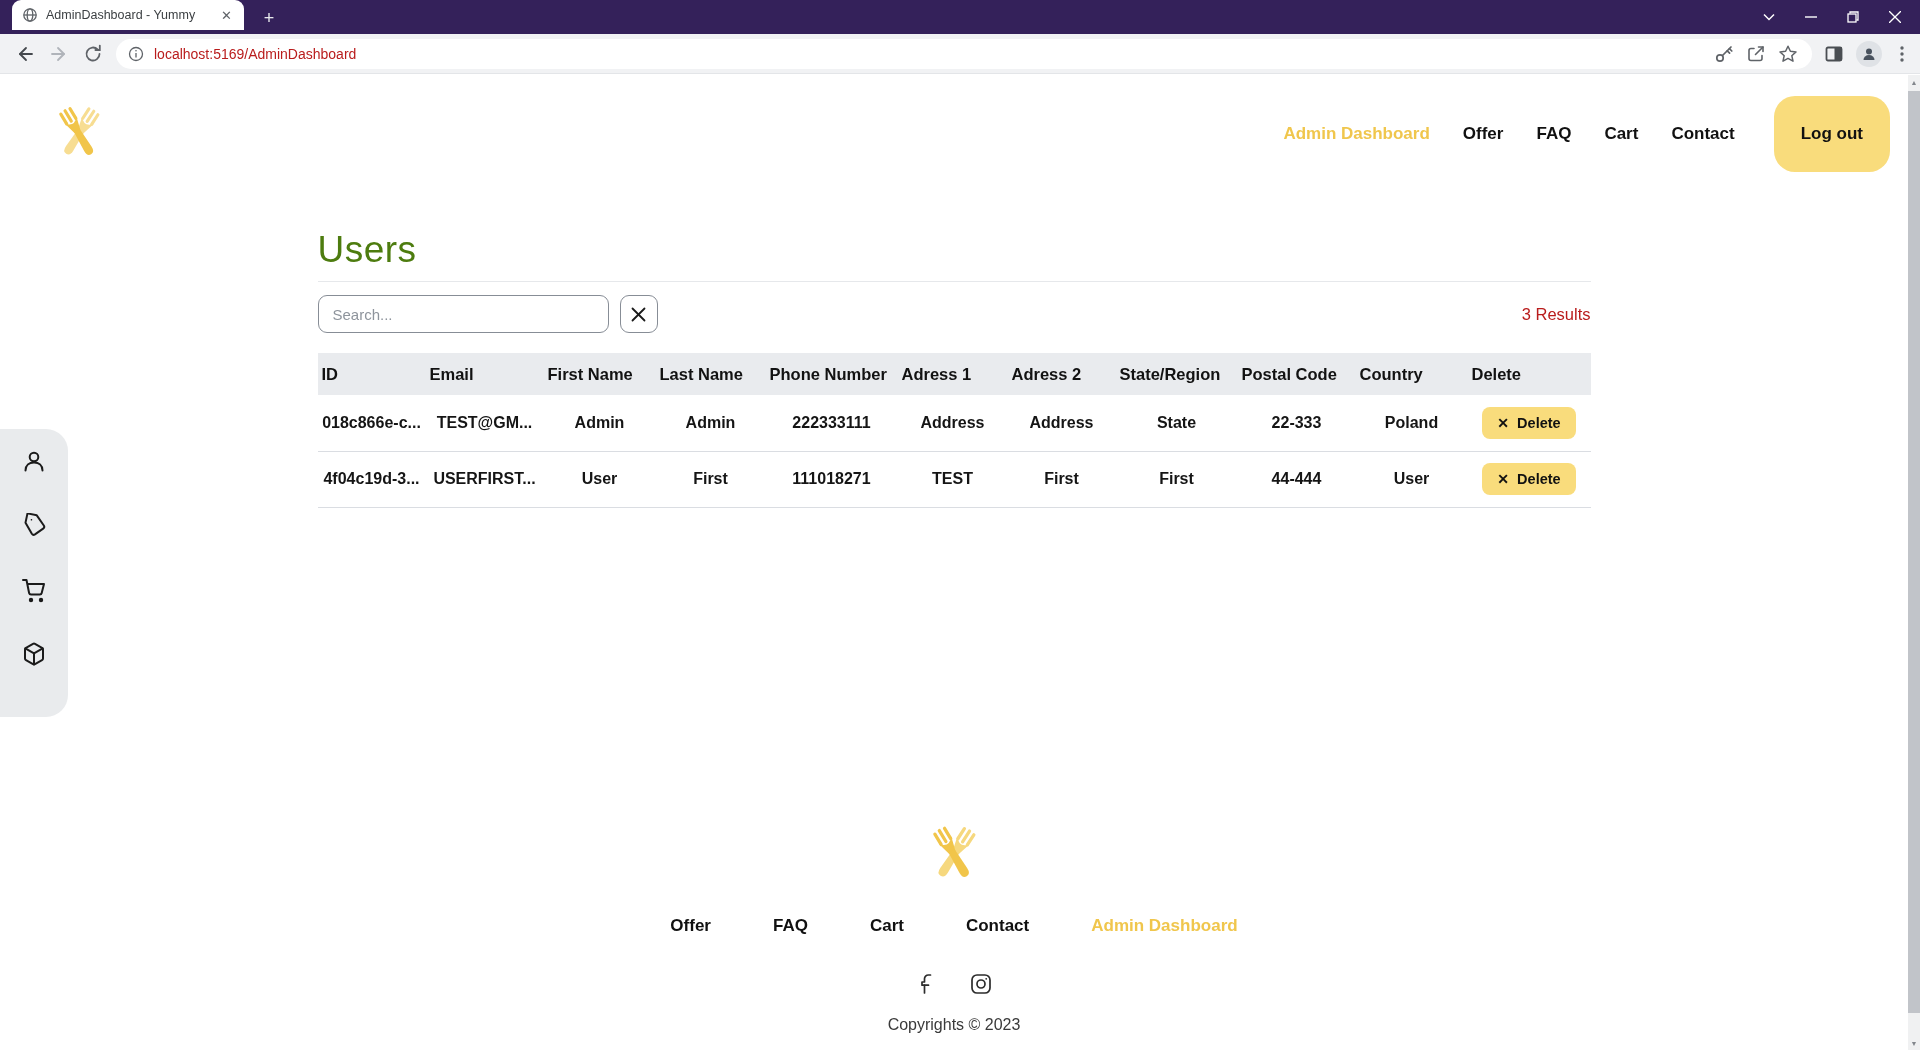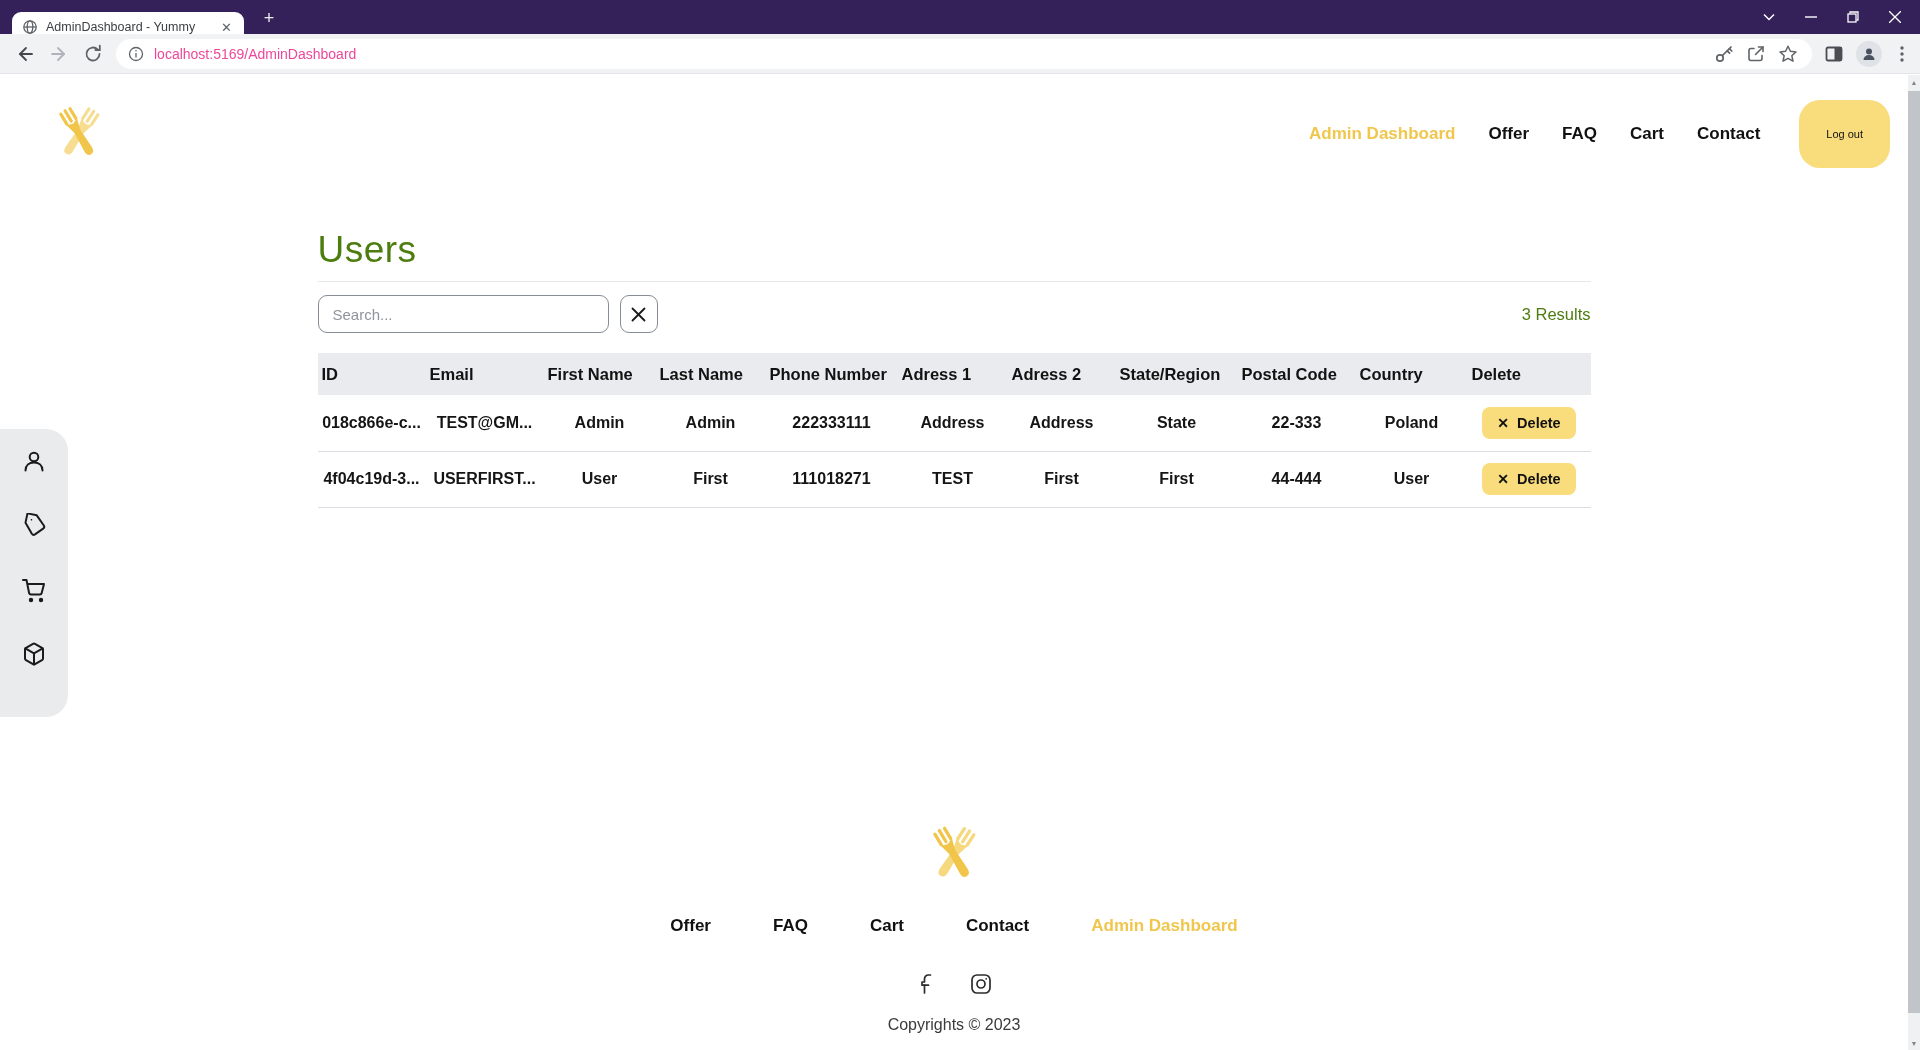--- a/index.html
+++ b/index.html
@@ -2,37 +2,37 @@
 <html><head>
 <meta charset="utf-8">
 <style>
   * { margin:0; padding:0; box-sizing:border-box; }
   html,body { width:1920px; height:1050px; overflow:hidden; }
   body { font-family:"Liberation Sans", sans-serif; background:#fff; }
   .browser { position:relative; width:1920px; height:1050px; }
 
   
   .tabstrip { position:absolute; top:0; left:0; width:1920px; height:34px; background:#34215a; }
-  .tab { position:absolute; left:12px; top:12px; width:232px; height:30px; background:#ffffff;
+  .tab { position:absolute; left:12px; top:0; width:232px; height:30px; background:#ffffff;
          border-radius:9px 9px 0 0; display:flex; align-items:center; padding:0 8px 0 10px; }
   .tab-title { flex:1; font-size:12.5px; color:#3c4043; white-space:nowrap; overflow:hidden; margin-left:8px; }
   .tab-close { color:#5f6368; font-size:13px; line-height:1; padding:2px 4px; cursor:pointer; }
   .newtab-btn { position:absolute; left:258px; top:7px; width:22px; height:22px; color:#e8eaed;
                 font-size:18px; display:flex; align-items:center; justify-content:center; border-radius:50%; }
   .winctrls { position:absolute; right:8px; top:0; height:34px; display:flex; align-items:center; gap:8px; }
   .winbtn { width:34px; height:30px; display:flex; align-items:center; justify-content:center; }
 
   
   .toolbar { position:absolute; top:34px; left:0; width:1920px; height:40px; background:#f1f2f4;
              display:flex; align-items:center; border-bottom:1px solid #e3e5e8; }
   .navbtn { width:30px; height:30px; margin-left:4px; display:flex; align-items:center; justify-content:center; border-radius:50%; }
   .navbtn:first-child { margin-left:10px; }
   .urlbar { flex:1; height:30px; margin:0 8px 0 8px; background:#ffffff; border-radius:15px;
             display:flex; align-items:center; padding:0 6px 0 12px; }
-  .url-text { flex:1; font-size:14px; color:#ec4899; margin-left:10px; white-space:nowrap; overflow:hidden; }
+  .url-text { flex:1; font-size:14px; color:#b91c1c; margin-left:10px; white-space:nowrap; overflow:hidden; }
   .urlbar-icons { display:flex; align-items:center; gap:12px; padding-right:8px; }
   .tb-right { display:flex; align-items:center; gap:12px; padding:0 10px 0 4px; }
   .avatar { width:26px; height:26px; border-radius:50%; background:#dfe2e6; display:flex; align-items:center; justify-content:center; }
 
   
   .page { position:absolute; top:75px; left:0; width:1920px; height:975px; background:#fff;
           padding-right:12px; display:flex; flex-direction:column; overflow:hidden; }
 
   
   .scrollbar { position:absolute; right:0; top:0; width:12px; height:975px; background:#f0f1f2; z-index:50; }
@@ -41,39 +41,39 @@
               font-size:7px; color:#83878d; }
   .sb-arrow.up { top:0; } .sb-arrow.down { bottom:0; }
 
   
   .site-header { display:flex; align-items:center; justify-content:space-between;
                  height:118px; padding:0 18px 0 49px; }
   .site-nav { display:flex; align-items:center; gap:33px; }
   .nav-link { font-size:17px; font-weight:bold; color:#111; text-decoration:none; cursor:pointer; white-space:nowrap; }
   .nav-link.active { color:#f0c64c; }
   .logout-btn { margin-left:6px; background:#f9dc7c; border:none; border-radius:21px; padding:28px 27px;
-                font-family:"Liberation Sans",sans-serif; font-size:11px; font-weight:normal; color:#111; cursor:pointer; }
+                font-family:"Liberation Sans",sans-serif; font-size:17px; font-weight:bold; color:#111; cursor:pointer; }
 
   
   .mini-sidebar { position:absolute; left:0; top:354px; width:68px; height:288px; background:#e9ebed;
                   border-radius:0 22px 22px 0; display:flex; flex-direction:column; align-items:center;
                   padding-top:20px; gap:38px; z-index:10; }
   .mini-item { width:26px; height:26px; cursor:pointer; color:#1b1b1b; }
 
   
   .main { width:1273px; margin:0 auto; }
   .page-title { font-size:37px; font-weight:400; color:#4d7c0f; margin-top:36px; letter-spacing:0.5px; }
   .divider { height:1px; background:#e6e8eb; margin-top:10px; }
   .search-row { display:flex; align-items:center; margin-top:13px; }
   .search-input { width:291px; height:38px; border:1px solid #878d96; border-radius:9px; padding:0 14px;
                   font-family:"Liberation Sans",sans-serif; font-size:15px; color:#333; }
   .search-input::placeholder { color:#8e949c; }
   .clear-btn { width:38px; height:38px; margin-left:11px; background:#fff; border:1px solid #878d96;
                border-radius:9px; display:flex; align-items:center; justify-content:center; cursor:pointer; }
-  .results { margin-left:auto; font-size:16.5px; color:#4d7c0f; }
+  .results { margin-left:auto; font-size:16.5px; color:#b91c1c; }
 
   table { width:100%; border-collapse:collapse; margin-top:20px; table-layout:fixed; }
   thead tr { background:#e9ebee; height:42px; }
   th { font-size:16.5px; font-weight:bold; color:#121212; text-align:left; padding:0 4px; white-space:nowrap; overflow:hidden; }
   tbody tr { height:56px; border-bottom:1px solid #dadde2; }
   td { font-size:16px; font-weight:bold; color:#151515; text-align:center; padding:0 4px; white-space:nowrap; overflow:hidden; }
   .delete-btn { display:inline-flex; align-items:center; gap:8px; background:#f9dc7c; border:none; border-radius:8px;
                 padding:8px 15px; font-family:"Liberation Sans",sans-serif; font-size:14.5px; font-weight:bold;
                 color:#111; cursor:pointer; }
   .delete-x { font-size:14px; font-weight:bold; line-height:1; }

